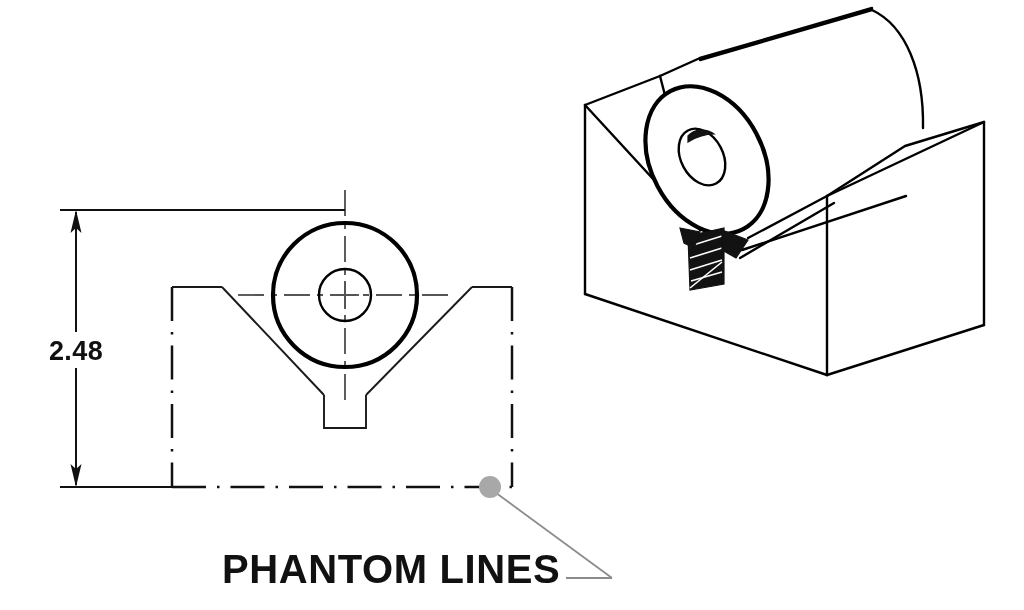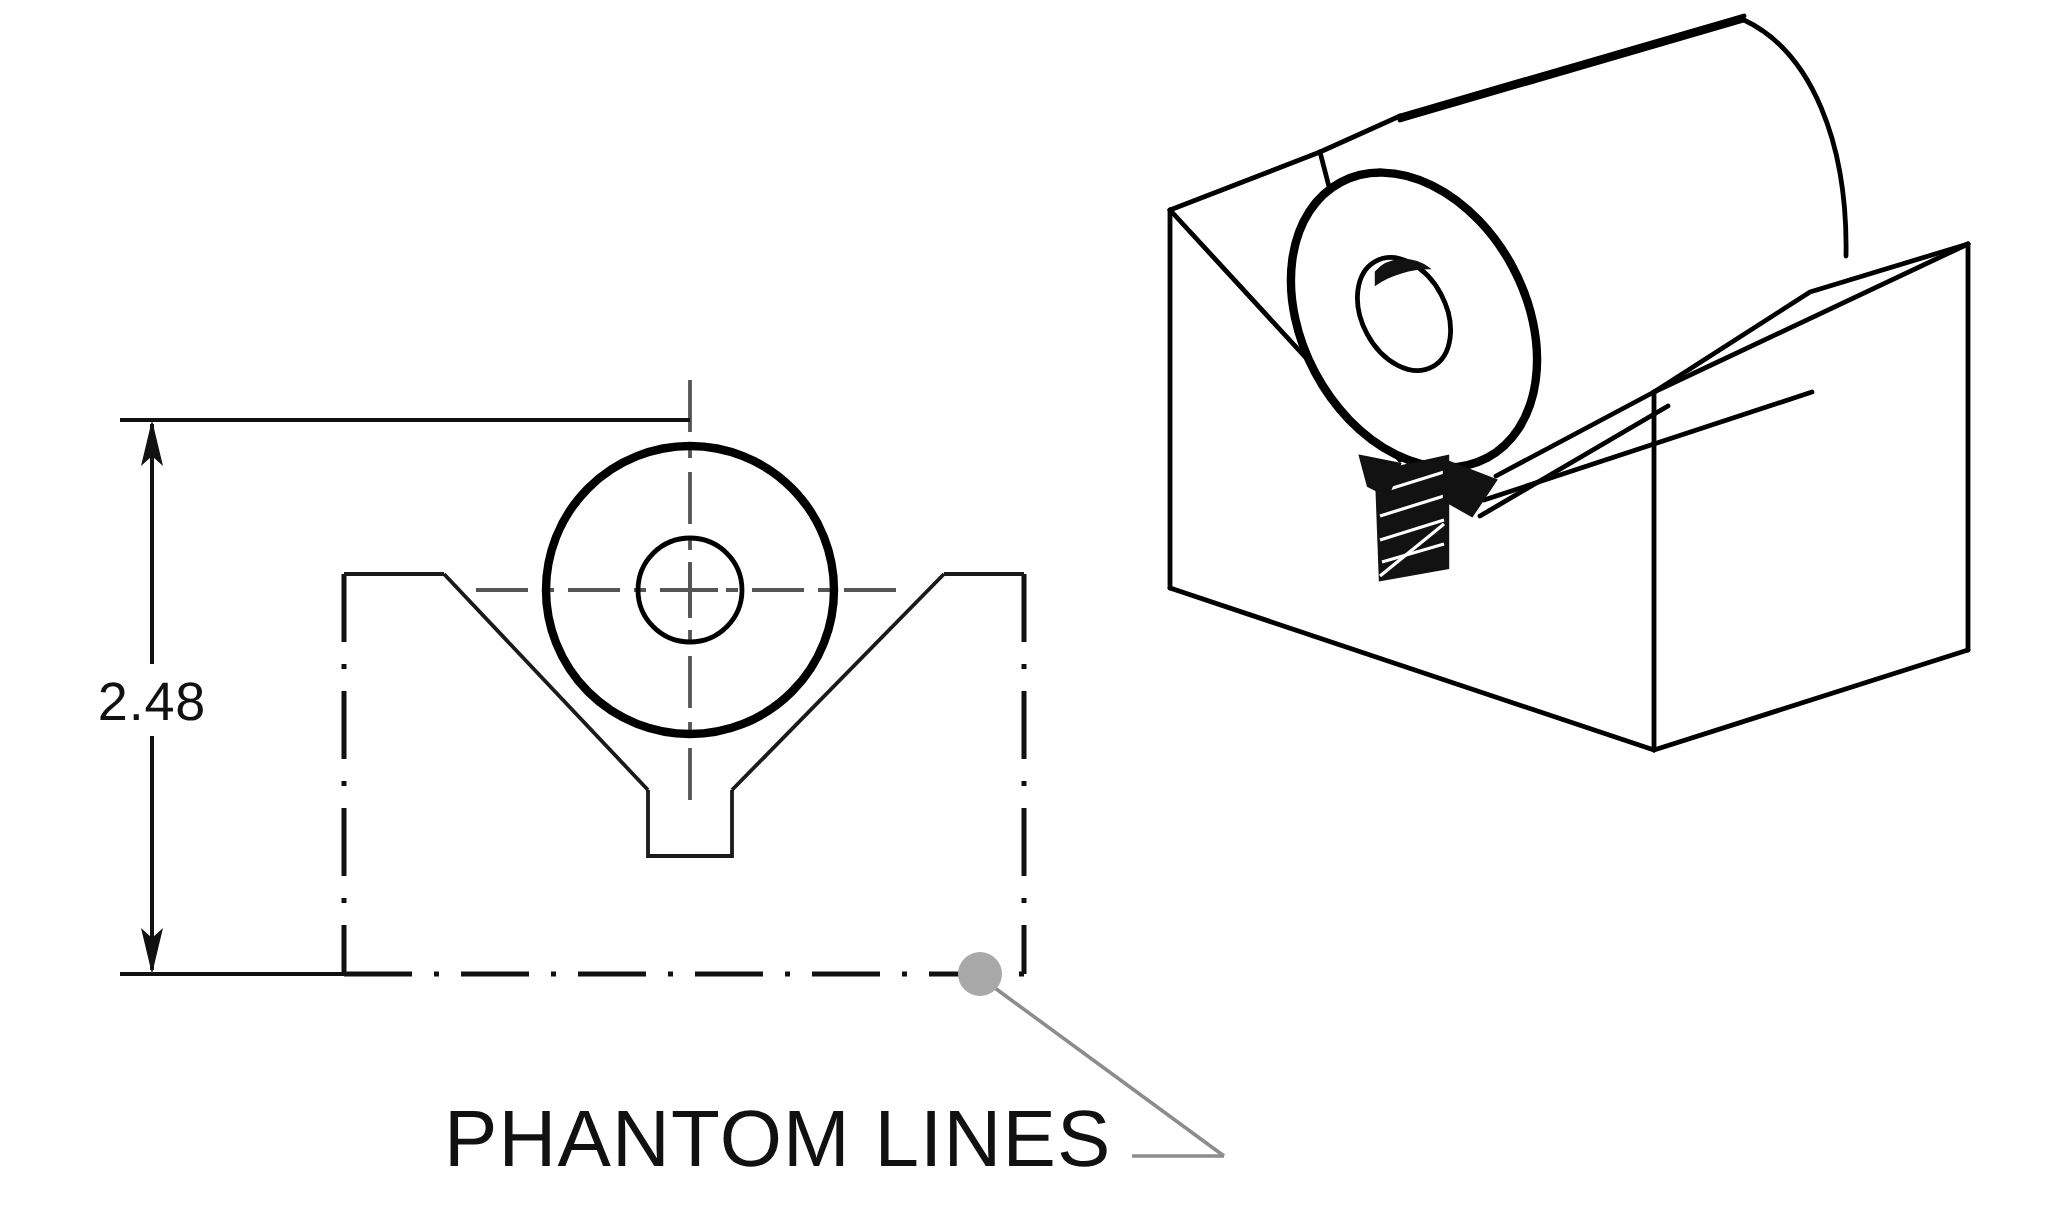--- a/index.html
+++ b/index.html
@@ -14,20 +14,21 @@
     position: relative;
     overflow: hidden;
     font-family: "Liberation Sans", sans-serif;
   }
   #drawing-root {
     position: absolute;
     left: 0;
     top: 0;
     width: 1024px;
     height: 610px;
+    font-weight: bold;
   }
   svg.sheet {
     display: block;
     width: 1024px;
     height: 610px;
     background: #ffffff;
   }
   .obj-line {
     fill: none;
     stroke: #000000;

